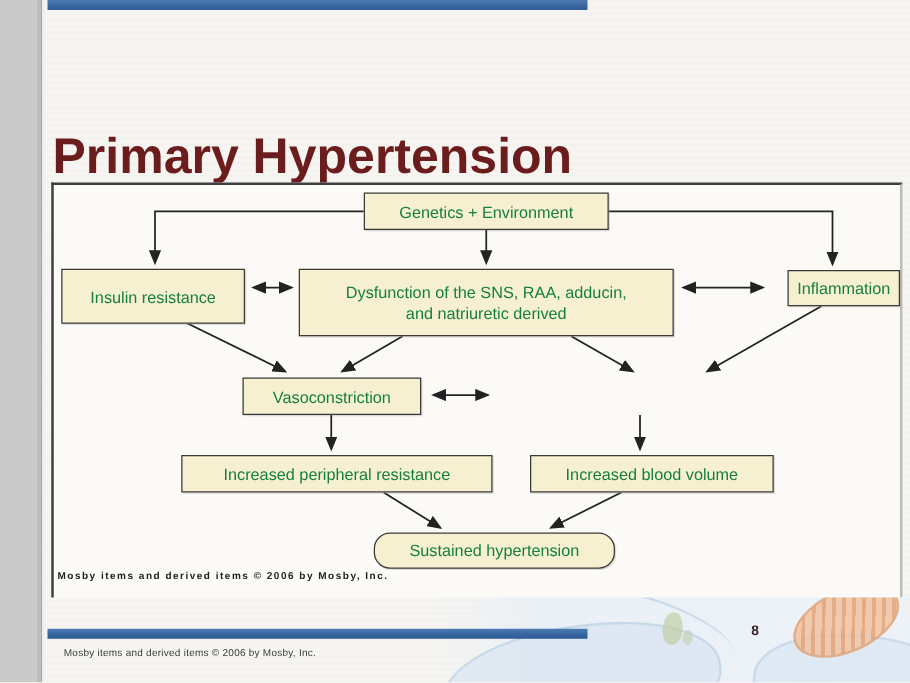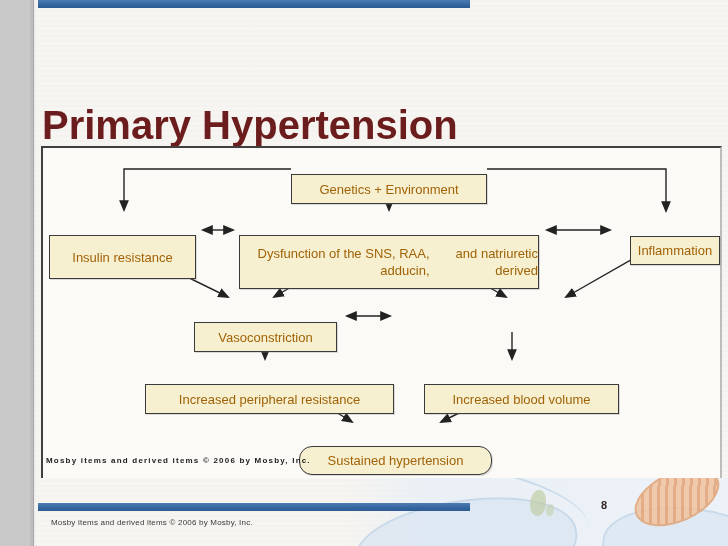--- a/index.html
+++ b/index.html
@@ -39,27 +39,26 @@
     border-top:2px solid #3f3f3f;
     border-left:2px solid #3f3f3f;
     border-right:2px solid #bcbcbc;
     background:#fbfaf7;
   }
   .flow-svg{position:absolute;left:0;top:0;}
   .flow-box{
     position:absolute;box-sizing:border-box;
     background:#f6f0d0;border:1.5px solid #3a3a3a;
     display:flex;align-items:center;justify-content:center;
-    text-align:right;color:#a16207;font-size:13px;line-height:17px;
+    text-align:center;color:#15803d;font-size:13px;line-height:17px;
     box-shadow:1px 1px 0 rgba(120,120,110,0.25);
-    margin-top:20px;
   }
   #box-genetics{left:248px;top:6px;width:196px;height:30px;}
   #box-insulin{left:6px;top:67px;width:147px;height:44px;}
-  #box-dysfunction{left:196px;top:67px;width:300px;height:54px;flex-direction:row;}
+  #box-dysfunction{left:196px;top:67px;width:300px;height:54px;flex-direction:column;}
   #box-inflammation{left:587px;top:68px;width:90px;height:29px;}
   #box-vasoconstriction{left:151px;top:154px;width:143px;height:30px;}
   #box-renal{left:356px;top:154px;width:227px;height:30px;}
   #box-peripheral{left:102px;top:216px;width:249px;height:30px;}
   #box-blood{left:381px;top:216px;width:195px;height:30px;}
   #box-sustained{left:256px;top:278px;width:193px;height:29px;border-radius:13px;}
   .figure-caption{
     position:absolute;left:3px;top:308px;
     font-size:8px;font-weight:bold;letter-spacing:1.2px;color:#222;
     white-space:nowrap;

